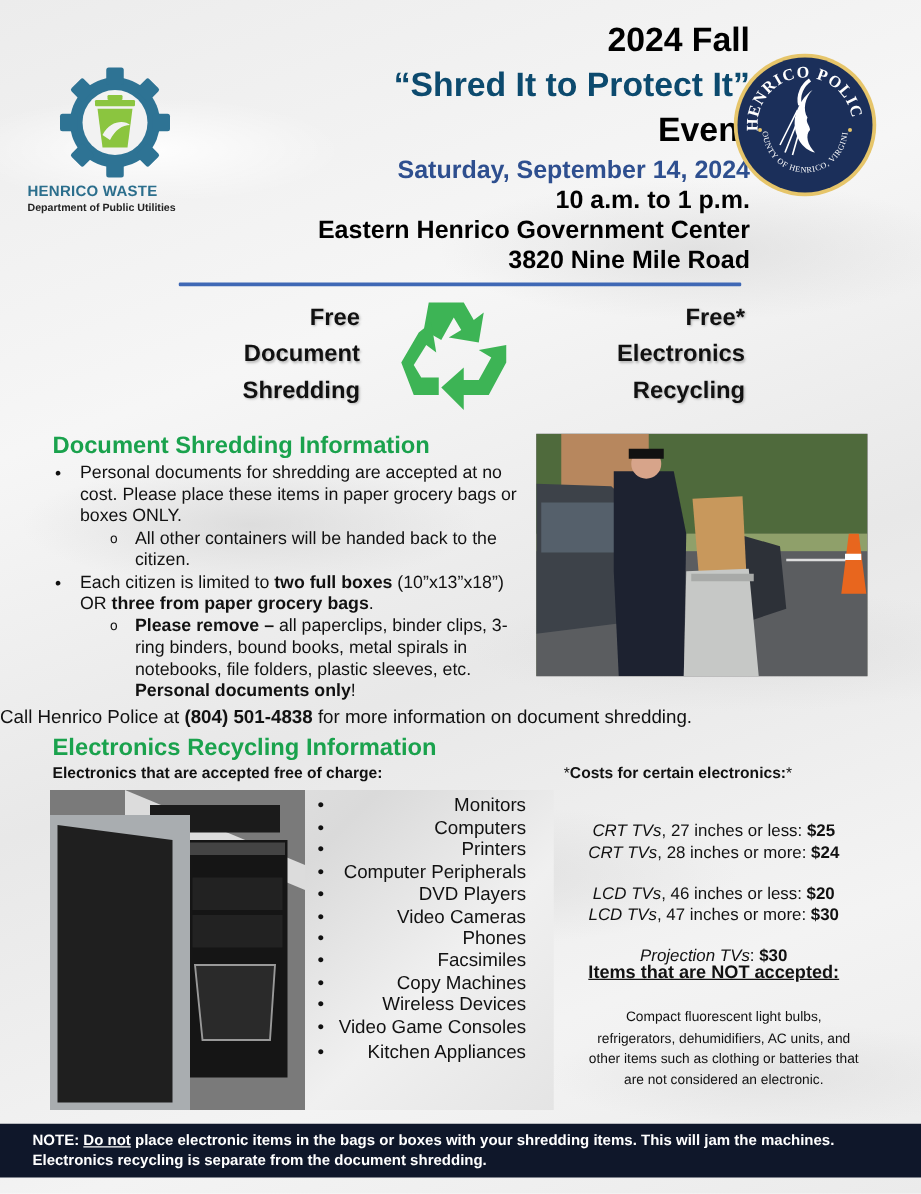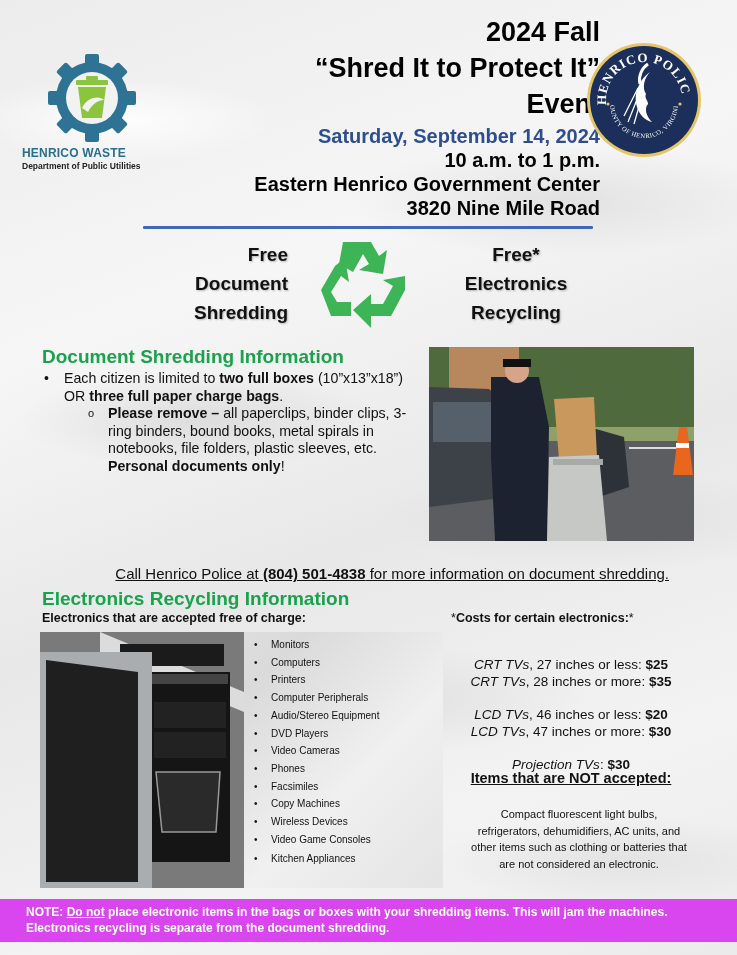--- a/index.html
+++ b/index.html
@@ -14,72 +14,72 @@
       radial-gradient(ellipse 260px 70px at 200px 420px, rgba(205,205,205,0.55), rgba(255,255,255,0) 70%),
       radial-gradient(ellipse 320px 70px at 600px 520px, rgba(215,215,215,0.5), rgba(255,255,255,0) 70%),
       radial-gradient(ellipse 300px 80px at 380px 700px, rgba(210,210,210,0.5), rgba(255,255,255,0) 70%),
       radial-gradient(ellipse 260px 60px at 620px 860px, rgba(215,215,215,0.5), rgba(255,255,255,0) 70%),
       linear-gradient(160deg, #ececec 0%, #f6f6f6 30%, #e8e8e8 55%, #f3f3f3 80%, #ebebeb 100%);
   }
 
   
   .title-block { position: absolute; left: 140px; top: 14px; width: 460px; text-align: right; }
   .t-year { font-size: 27px; font-weight: bold; line-height: 36px; color: #000; }
-  .t-slogan { font-size: 27px; font-weight: bold; line-height: 36px; color: #000000; }
+  .t-slogan { font-size: 27px; font-weight: bold; line-height: 36px; color: #0c4a6e; }
   .t-event { font-size: 27px; font-weight: bold; line-height: 36px; color: #000; }
   .t-date { font-size: 20px; font-weight: bold; line-height: 24px; color: #2e4f8f; margin-top: 2px; }
   .t-line { font-size: 20px; font-weight: bold; line-height: 24px; color: #000; }
   .divider { position: absolute; left: 143px; top: 226px; width: 450px; height: 3px; background: #3f68b5; border-radius: 1px; }
 
   
   .waste-logo { position: absolute; left: 22px; top: 52px; width: 140px; }
   .gear { width: 92px; height: 92px; margin: 0 auto; position: relative; }
   .waste-name { font-size: 12px; font-weight: bold; color: #2b6e8c; letter-spacing: 0.2px; margin-top: 2px; }
   .waste-dept { font-size: 8.5px; font-weight: bold; color: #222; margin-top: 1px; }
 
   
   .police-seal { position: absolute; left: 586px; top: 42px; width: 116px; height: 116px; }
 
   
   .free-left { position: absolute; left: 168px; top: 240px; width: 120px; text-align: right; font-size: 19px; font-weight: bold; line-height: 29px; text-shadow: 1px 1px 2px rgba(0,0,0,0.25); }
-  .free-right { position: absolute; left: 436px; top: 240px; width: 160px; text-align: center; font-size: 19px; font-weight: bold; line-height: 29px; text-shadow: 1px 1px 2px rgba(0,0,0,0.25); }
+  .free-right { position: absolute; left: 436px; top: 240px; width: 160px; text-align: right; font-size: 19px; font-weight: bold; line-height: 29px; text-shadow: 1px 1px 2px rgba(0,0,0,0.25); }
   .recycle-icon { position: absolute; left: 313px; top: 236px; width: 96px; height: 94px; }
 
   
   .sec-head { font-size: 19px; font-weight: bold; color: #1aa24d; line-height: 22px; }
   .doc-section { position: absolute; left: 42px; top: 346px; width: 382px; }
   .doc-list { list-style: none; margin-top: 2px; }
   .doc-list > li { position: relative; padding-left: 22px; font-size: 14.2px; line-height: 17.5px; }
   .doc-list > li::before { content: "•"; position: absolute; left: 2px; top: 0; font-size: 14px; }
   .sub-list { list-style: none; }
   .sub-list > li { position: relative; padding-left: 44px; font-size: 14.2px; line-height: 17.5px; }
   .sub-list > li::before { content: "o"; position: absolute; left: 24px; top: 0; font-size: 11px; }
   b { font-weight: bold; }
 
   .shred-photo { position: absolute; left: 429px; top: 347px; width: 265px; height: 194px; overflow: hidden; background: #555; }
 
-  .call-line { position: absolute; left: 0; top: 565px; width: 669px; text-align: right; font-size: 15px; line-height: 18px; text-decoration: underline; }
+  .call-line { position: absolute; left: 0; top: 565px; width: 669px; text-align: left; font-size: 15px; line-height: 18px; }
 
   
   .elec-head { position: absolute; left: 42px; top: 588px; }
   .elec-sub { position: absolute; left: 42px; top: 611px; font-size: 12.5px; font-weight: bold; }
   .cost-head { position: absolute; left: 451px; top: 611px; width: 240px; font-size: 12.5px; }
   .elec-panel { position: absolute; left: 40px; top: 632px; width: 403px; height: 256px; background: linear-gradient(135deg, #e9e9e9 0%, #dadada 40%, #f0f0f0 70%, #e4e4e4 100%); }
   .elec-photo { position: absolute; left: 40px; top: 632px; width: 204px; height: 256px; overflow: hidden; background: #6d6d6d; }
   .elec-list { position: absolute; left: 254px; top: 636px; list-style: none; }
-  .elec-list li { position: relative; padding-left: 17px; font-size: 10px; line-height: 17.7px; }
+  .elec-list li { position: relative; padding-left: 17px; font-size: 15px; line-height: 17.7px; text-align: right; }
   .elec-list li::before { content: "•"; position: absolute; left: 0; top: 0; }
 
   .costs { position: absolute; left: 451px; top: 640px; width: 240px; text-align: center; font-size: 13.5px; line-height: 17px; }
   .costs .gap { height: 16px; }
   .not-head { position: absolute; left: 451px; top: 770px; width: 240px; text-align: center; font-size: 14.5px; font-weight: bold; text-decoration: underline; }
   .not-body { position: absolute; left: 469px; top: 806px; width: 220px; text-align: center; font-size: 11px; line-height: 16.5px; }
 
   
-  .note-bar { position: absolute; left: 0; top: 899px; width: 737px; height: 43px; background: #d946ef; color: #fff; padding: 6px 26px; font-size: 12px; font-weight: bold; line-height: 15.5px; }
+  .note-bar { position: absolute; left: 0; top: 899px; width: 737px; height: 43px; background: #0f172a; color: #fff; padding: 6px 26px; font-size: 12px; font-weight: bold; line-height: 15.5px; }
   .note-bar u { text-decoration: underline; }
 </style>
 </head>
 <body>
 
 <div class="waste-logo">
   <div class="gear">
     <svg width="92" height="92" viewBox="0 0 92 92">
       <g fill="#2e7394">
         <circle cx="46" cy="46" r="36"></circle>
@@ -158,21 +158,27 @@
 <div class="free-right">
   <div>Free*</div>
   <div>Electronics</div>
   <div>Recycling</div>
 </div>
 
 <div class="doc-section">
   <div class="sec-head">Document Shredding Information</div>
   <ul class="doc-list">
     <li>
-      <span>Each citizen is limited to </span><b>two full boxes</b><span> (10”x13”x18”) OR </span><b>three full paper charge bags</b><span>.</span>
+      <span>Personal documents for shredding are accepted at no cost. Please place these items in paper grocery bags or boxes ONLY.</span>
+      <ul class="sub-list">
+        <li><span>All other containers will be handed back to the citizen.</span></li>
+      </ul>
+    </li>
+    <li>
+      <span>Each citizen is limited to </span><b>two full boxes</b><span> (10”x13”x18”) OR </span><b>three from paper grocery bags</b><span>.</span>
       <ul class="sub-list">
         <li><b>Please remove –</b><span> all paperclips, binder clips, 3-ring binders, bound books, metal spirals in notebooks, file folders, plastic sleeves, etc. </span><b>Personal documents only</b><span>!</span></li>
       </ul>
     </li>
   </ul>
 </div>
 
 <div class="shred-photo">
   <svg width="265" height="194" viewBox="0 0 265 194">
     <rect width="265" height="194" fill="#7e8a6a"></rect>
@@ -216,35 +222,34 @@
     <rect x="80" y="12" width="104" height="22" fill="#1b1b1b"></rect>
     <rect x="0" y="20" width="112" height="236" fill="#a9adb0"></rect>
     <path d="M6 28 L98 40 L98 250 L6 250 Z" fill="#1f1f1f"></path>
   </svg>
 </div>
 <ul class="elec-list">
   <li>Monitors</li>
   <li>Computers</li>
   <li>Printers</li>
   <li>Computer Peripherals</li>
-  <li>Audio/Stereo Equipment</li>
   <li>DVD Players</li>
   <li>Video Cameras</li>
   <li>Phones</li>
   <li>Facsimiles</li>
   <li>Copy Machines</li>
   <li>Wireless Devices</li>
   <li>Video Game Consoles</li>
   <li style="margin-top:2px">Kitchen Appliances</li>
 </ul>
 
 <div class="costs">
   <div class="gap"></div>
   <div><i>CRT TVs</i><span>, 27 inches or less: </span><b>$25</b></div>
-  <div><i>CRT TVs</i><span>, 28 inches or more: </span><b>$35</b></div>
+  <div><i>CRT TVs</i><span>, 28 inches or more: </span><b>$24</b></div>
   <div class="gap"></div>
   <div><i>LCD TVs</i><span>, 46 inches or less: </span><b>$20</b></div>
   <div><i>LCD TVs</i><span>, 47 inches or more: </span><b>$30</b></div>
   <div class="gap"></div>
   <div><i>Projection TVs</i><span>: </span><b>$30</b></div>
 </div>
 
 <div class="not-head">Items that are NOT accepted:</div>
 <div class="not-body">Compact fluorescent light bulbs, refrigerators, dehumidifiers, AC units, and other items such as clothing or batteries that are not considered an electronic.</div>
 

